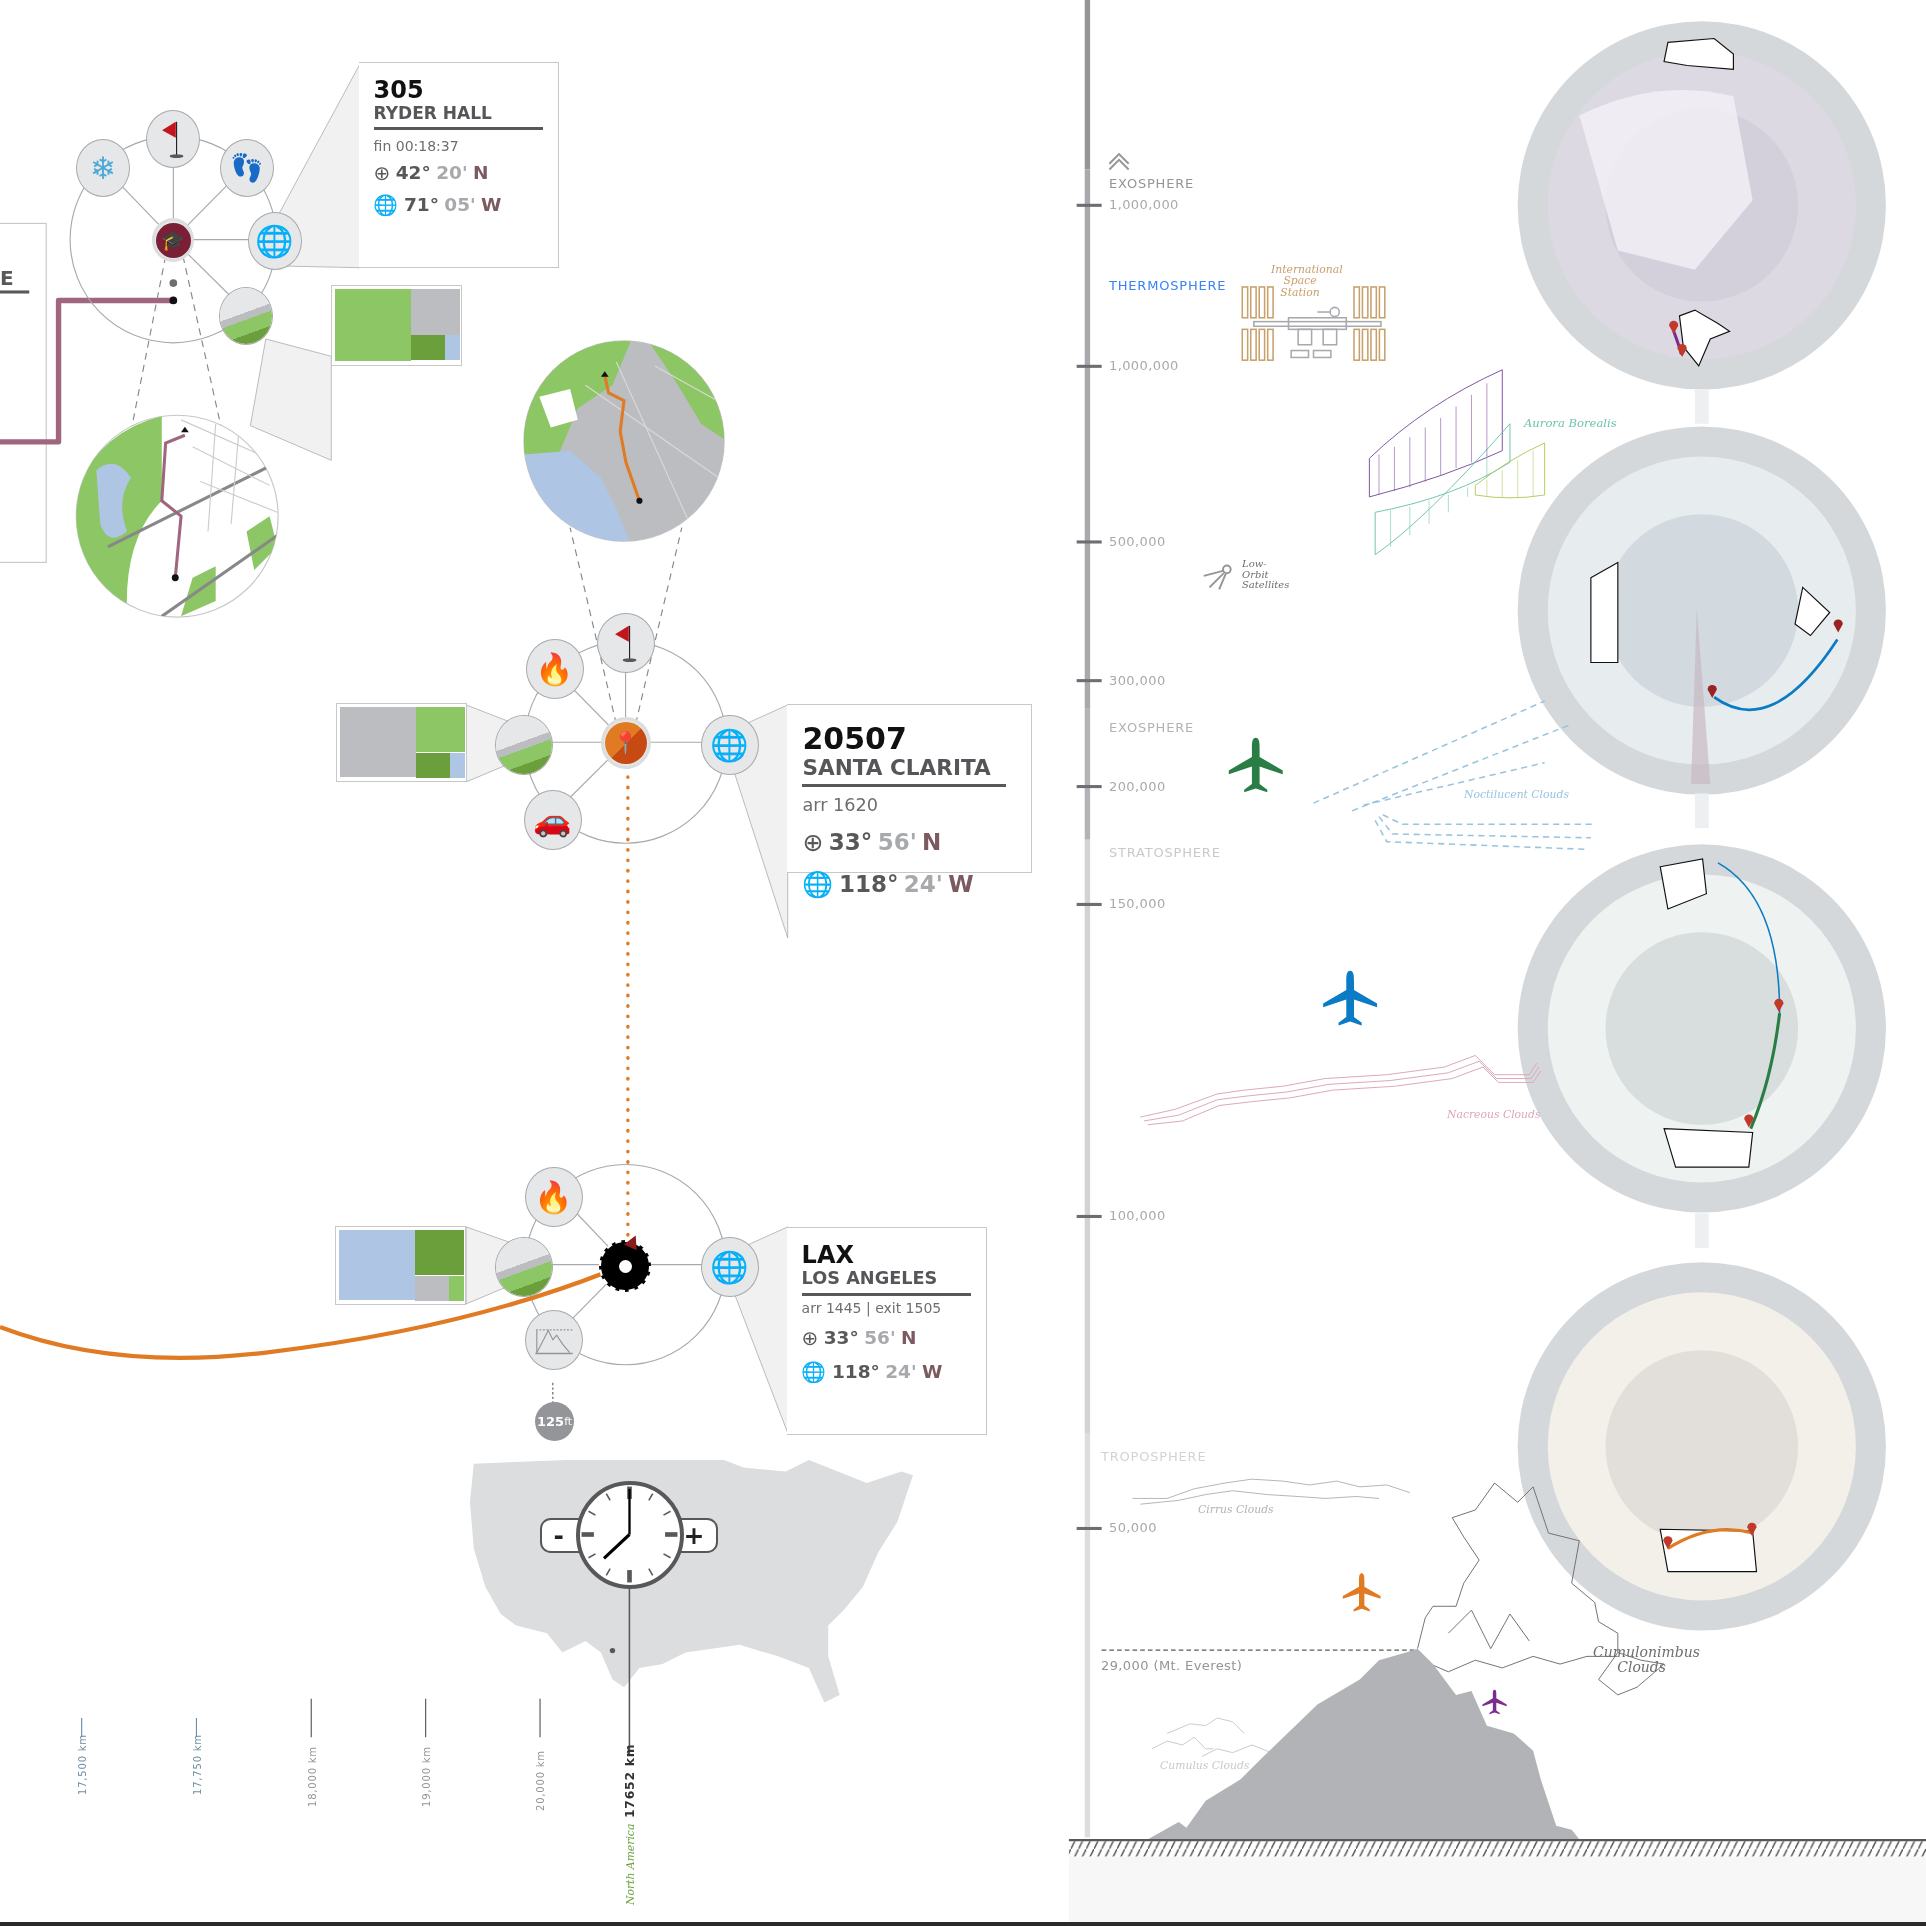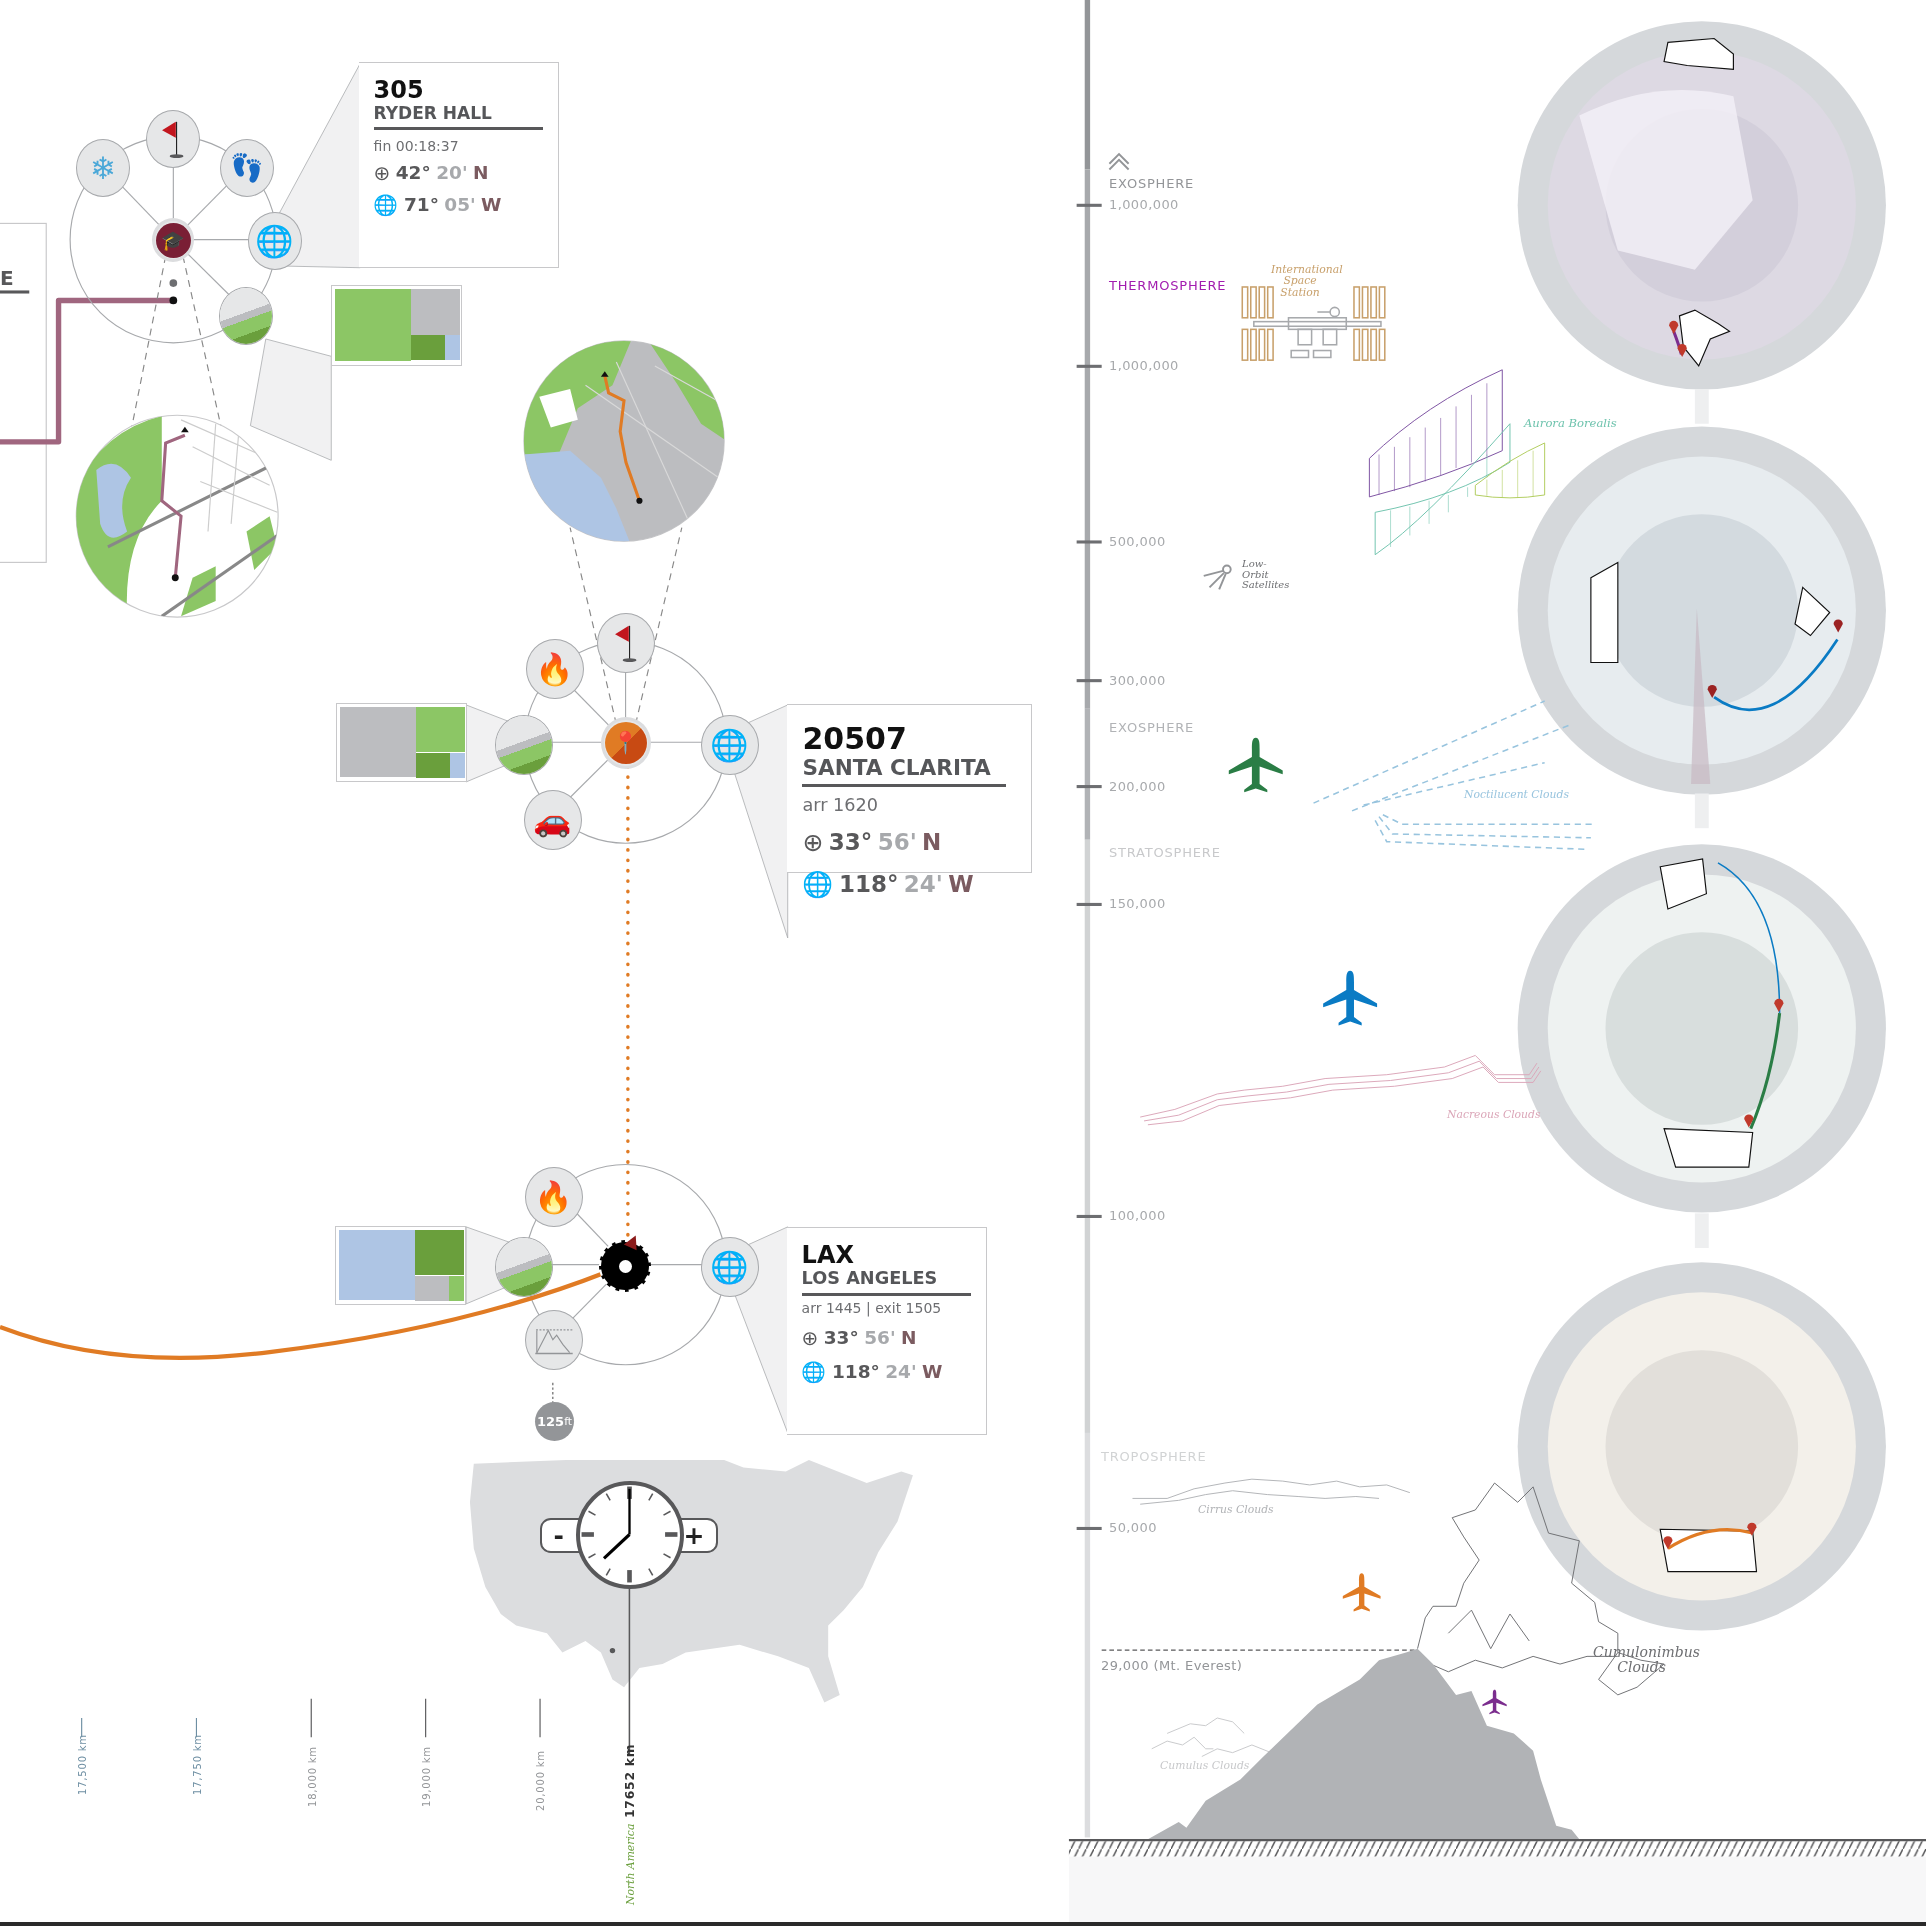--- a/index.html
+++ b/index.html
@@ -515,21 +515,21 @@
 <div class="alt-label" style="left:1109px;top:358px;">1,000,000</div>
 <div class="alt-label" style="left:1109px;top:534px;">500,000</div>
 <div class="alt-label" style="left:1109px;top:673px;">300,000</div>
 <div class="alt-label" style="left:1109px;top:779px;">200,000</div>
 <div class="alt-label" style="left:1109px;top:896px;">150,000</div>
 <div class="alt-label" style="left:1109px;top:1208px;">100,000</div>
 <div class="alt-label" style="left:1109px;top:1520px;">50,000</div>
 <div class="alt-label" style="left:1101px;top:1658px;color:#939598;">29,000 (Mt. Everest)</div>
 
 <div class="layer-label" style="left:1109px;top:176px;color:#939598;">EXOSPHERE</div>
-<div class="layer-label" style="left:1109px;top:278px;color:#a21caf;">THERMOSPHERE</div>
+<div class="layer-label" style="left:1109px;top:278px;color:#3b82f6;">THERMOSPHERE</div>
 <div class="layer-label" style="left:1109px;top:720px;color:#b1b3b6;">EXOSPHERE</div>
 <div class="layer-label" style="left:1109px;top:845px;color:#c8c9cb;">STRATOSPHERE</div>
 <div class="layer-label" style="left:1101px;top:1449px;color:#d1d3d4;">TROPOSPHERE</div>
 
 <div class="italic-label" style="left:1271px;top:264px;width:58px;color:#c8a06b;font-size:10.8px;text-align:center;">International Space Station</div>
 <div class="italic-label" style="left:1524px;top:417px;color:#6ec3ad;font-size:11.6px;">Aurora Borealis</div>
 <div class="italic-label" style="left:1242px;top:559px;width:46px;color:#6d6e71;font-size:10px;">Low-Orbit Satellites</div>
 <div class="italic-label" style="left:1464px;top:789px;color:#98c4de;font-size:10.8px;">Noctilucent Clouds</div>
 <div class="italic-label" style="left:1447px;top:1109px;color:#dba6b8;font-size:10.8px;">Nacreous Clouds</div>
 <div class="italic-label" style="left:1198px;top:1504px;color:#b1b3b6;font-size:10.8px;">Cirrus Clouds</div>

